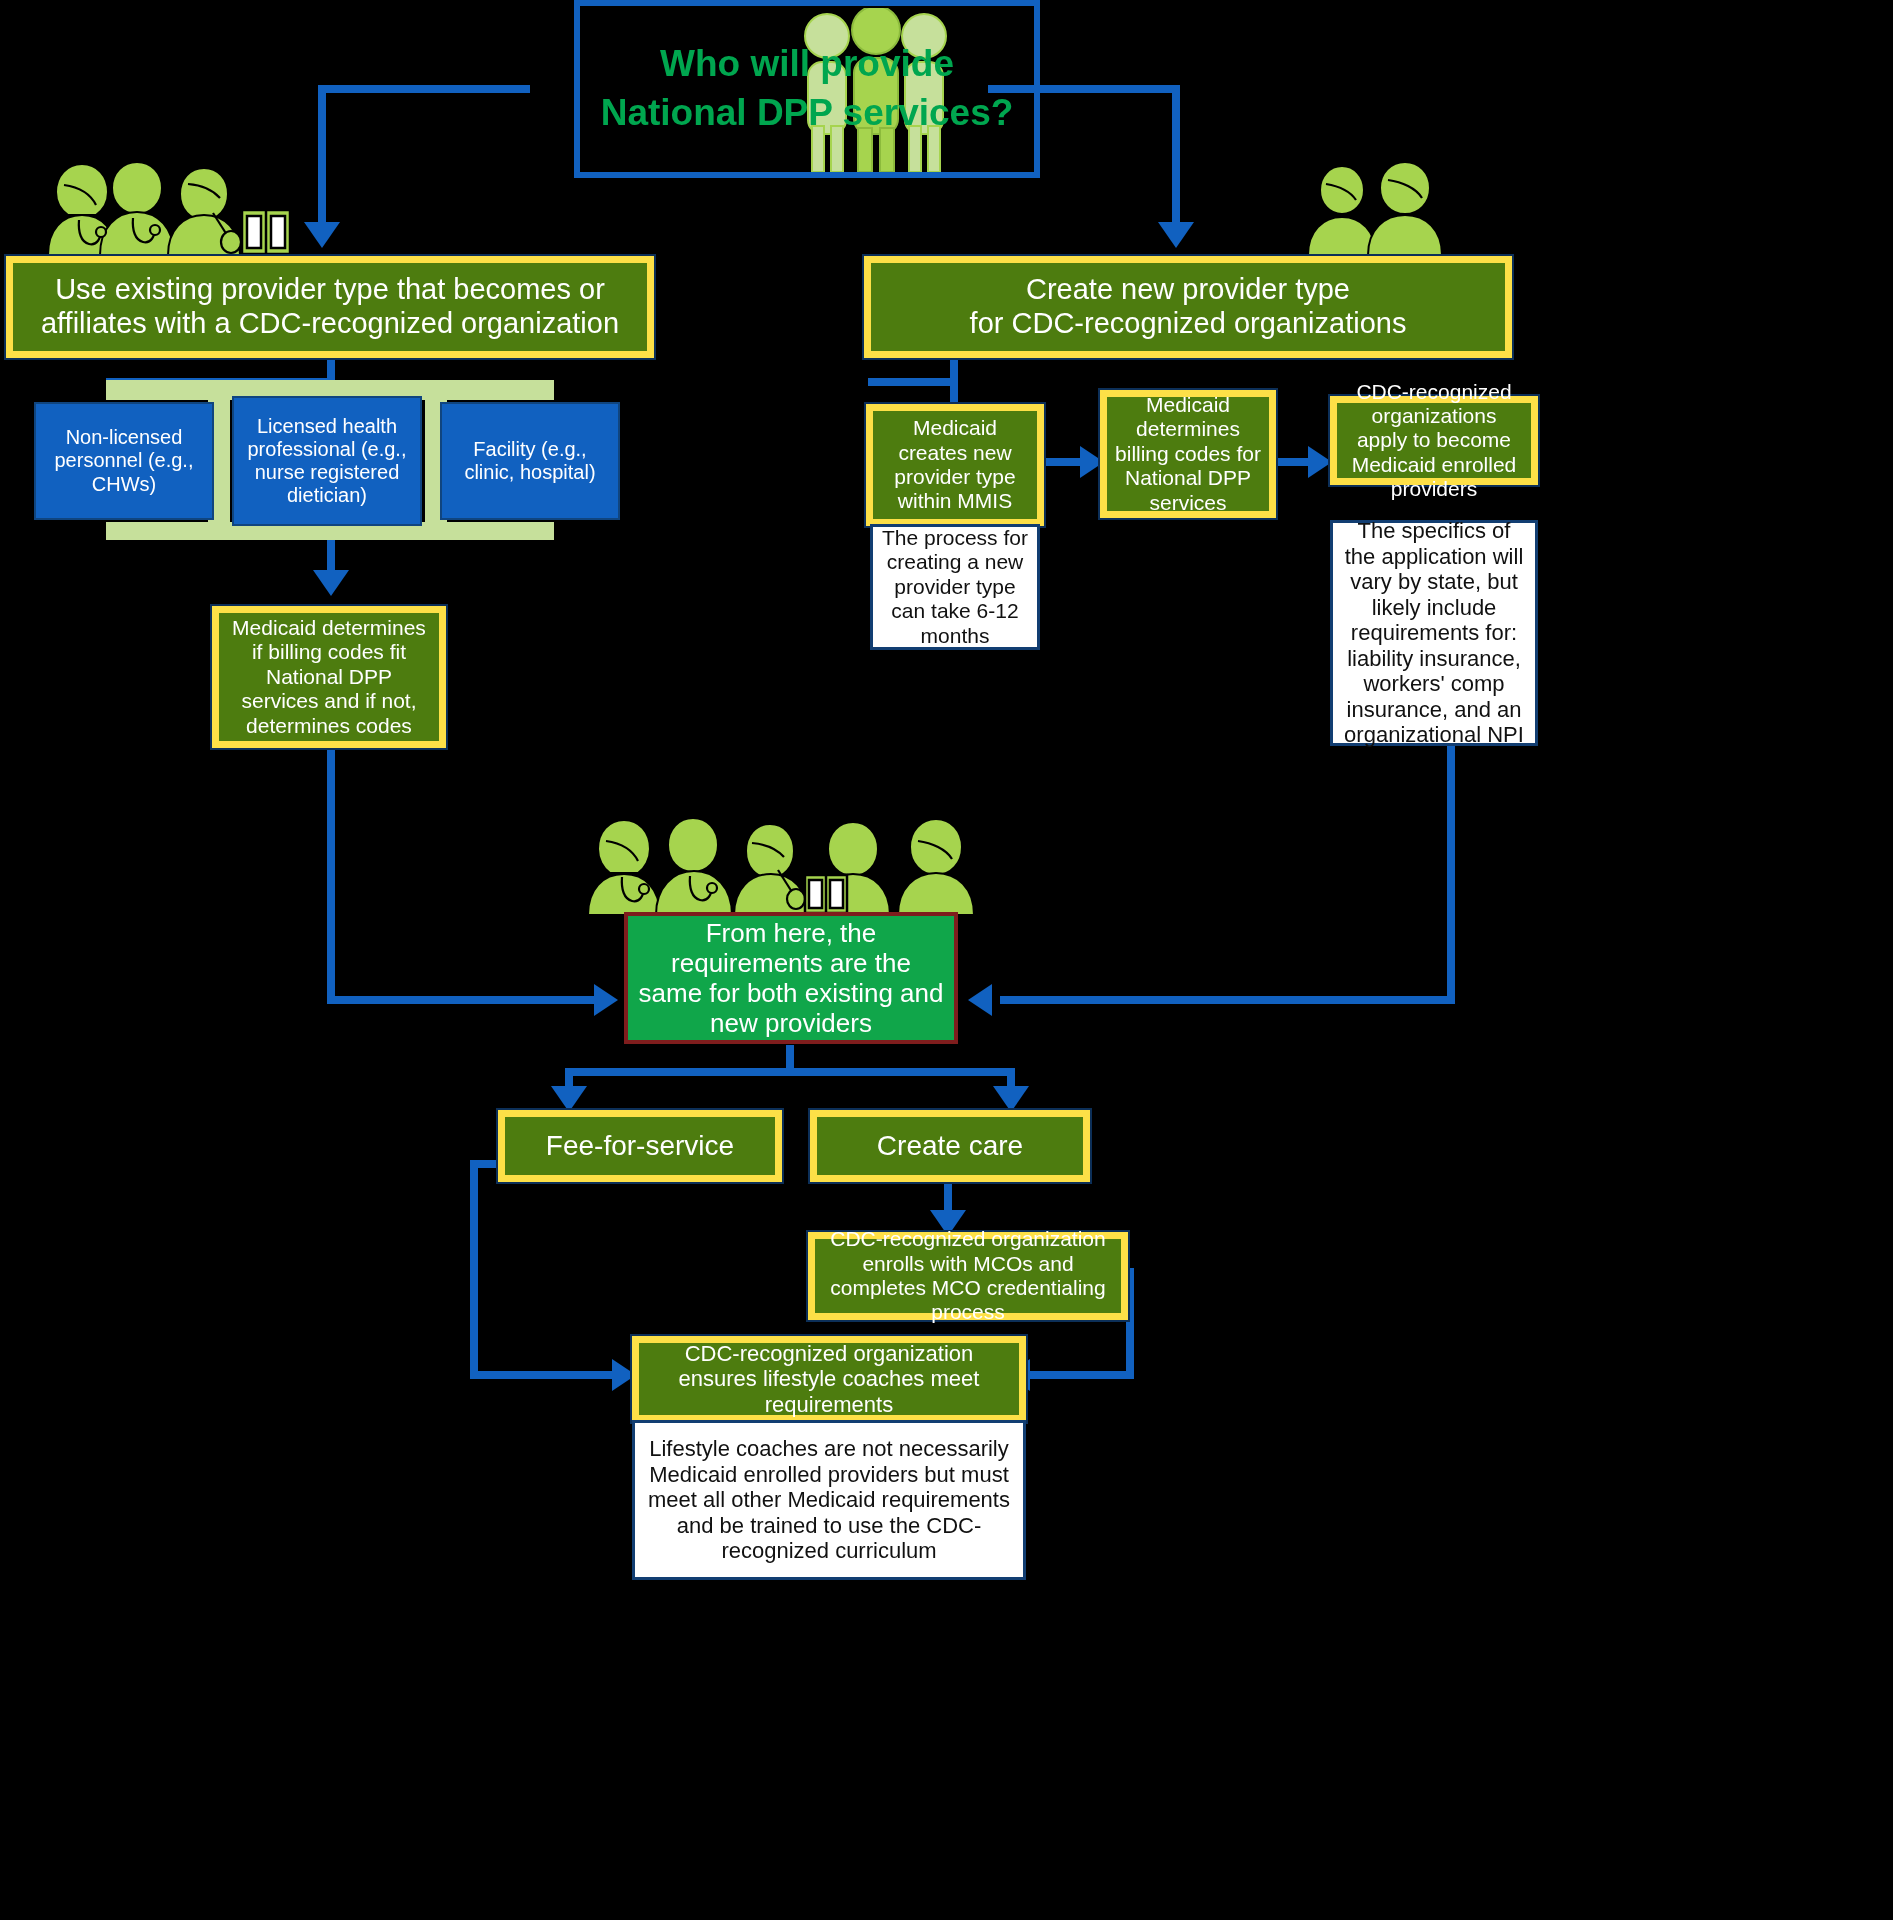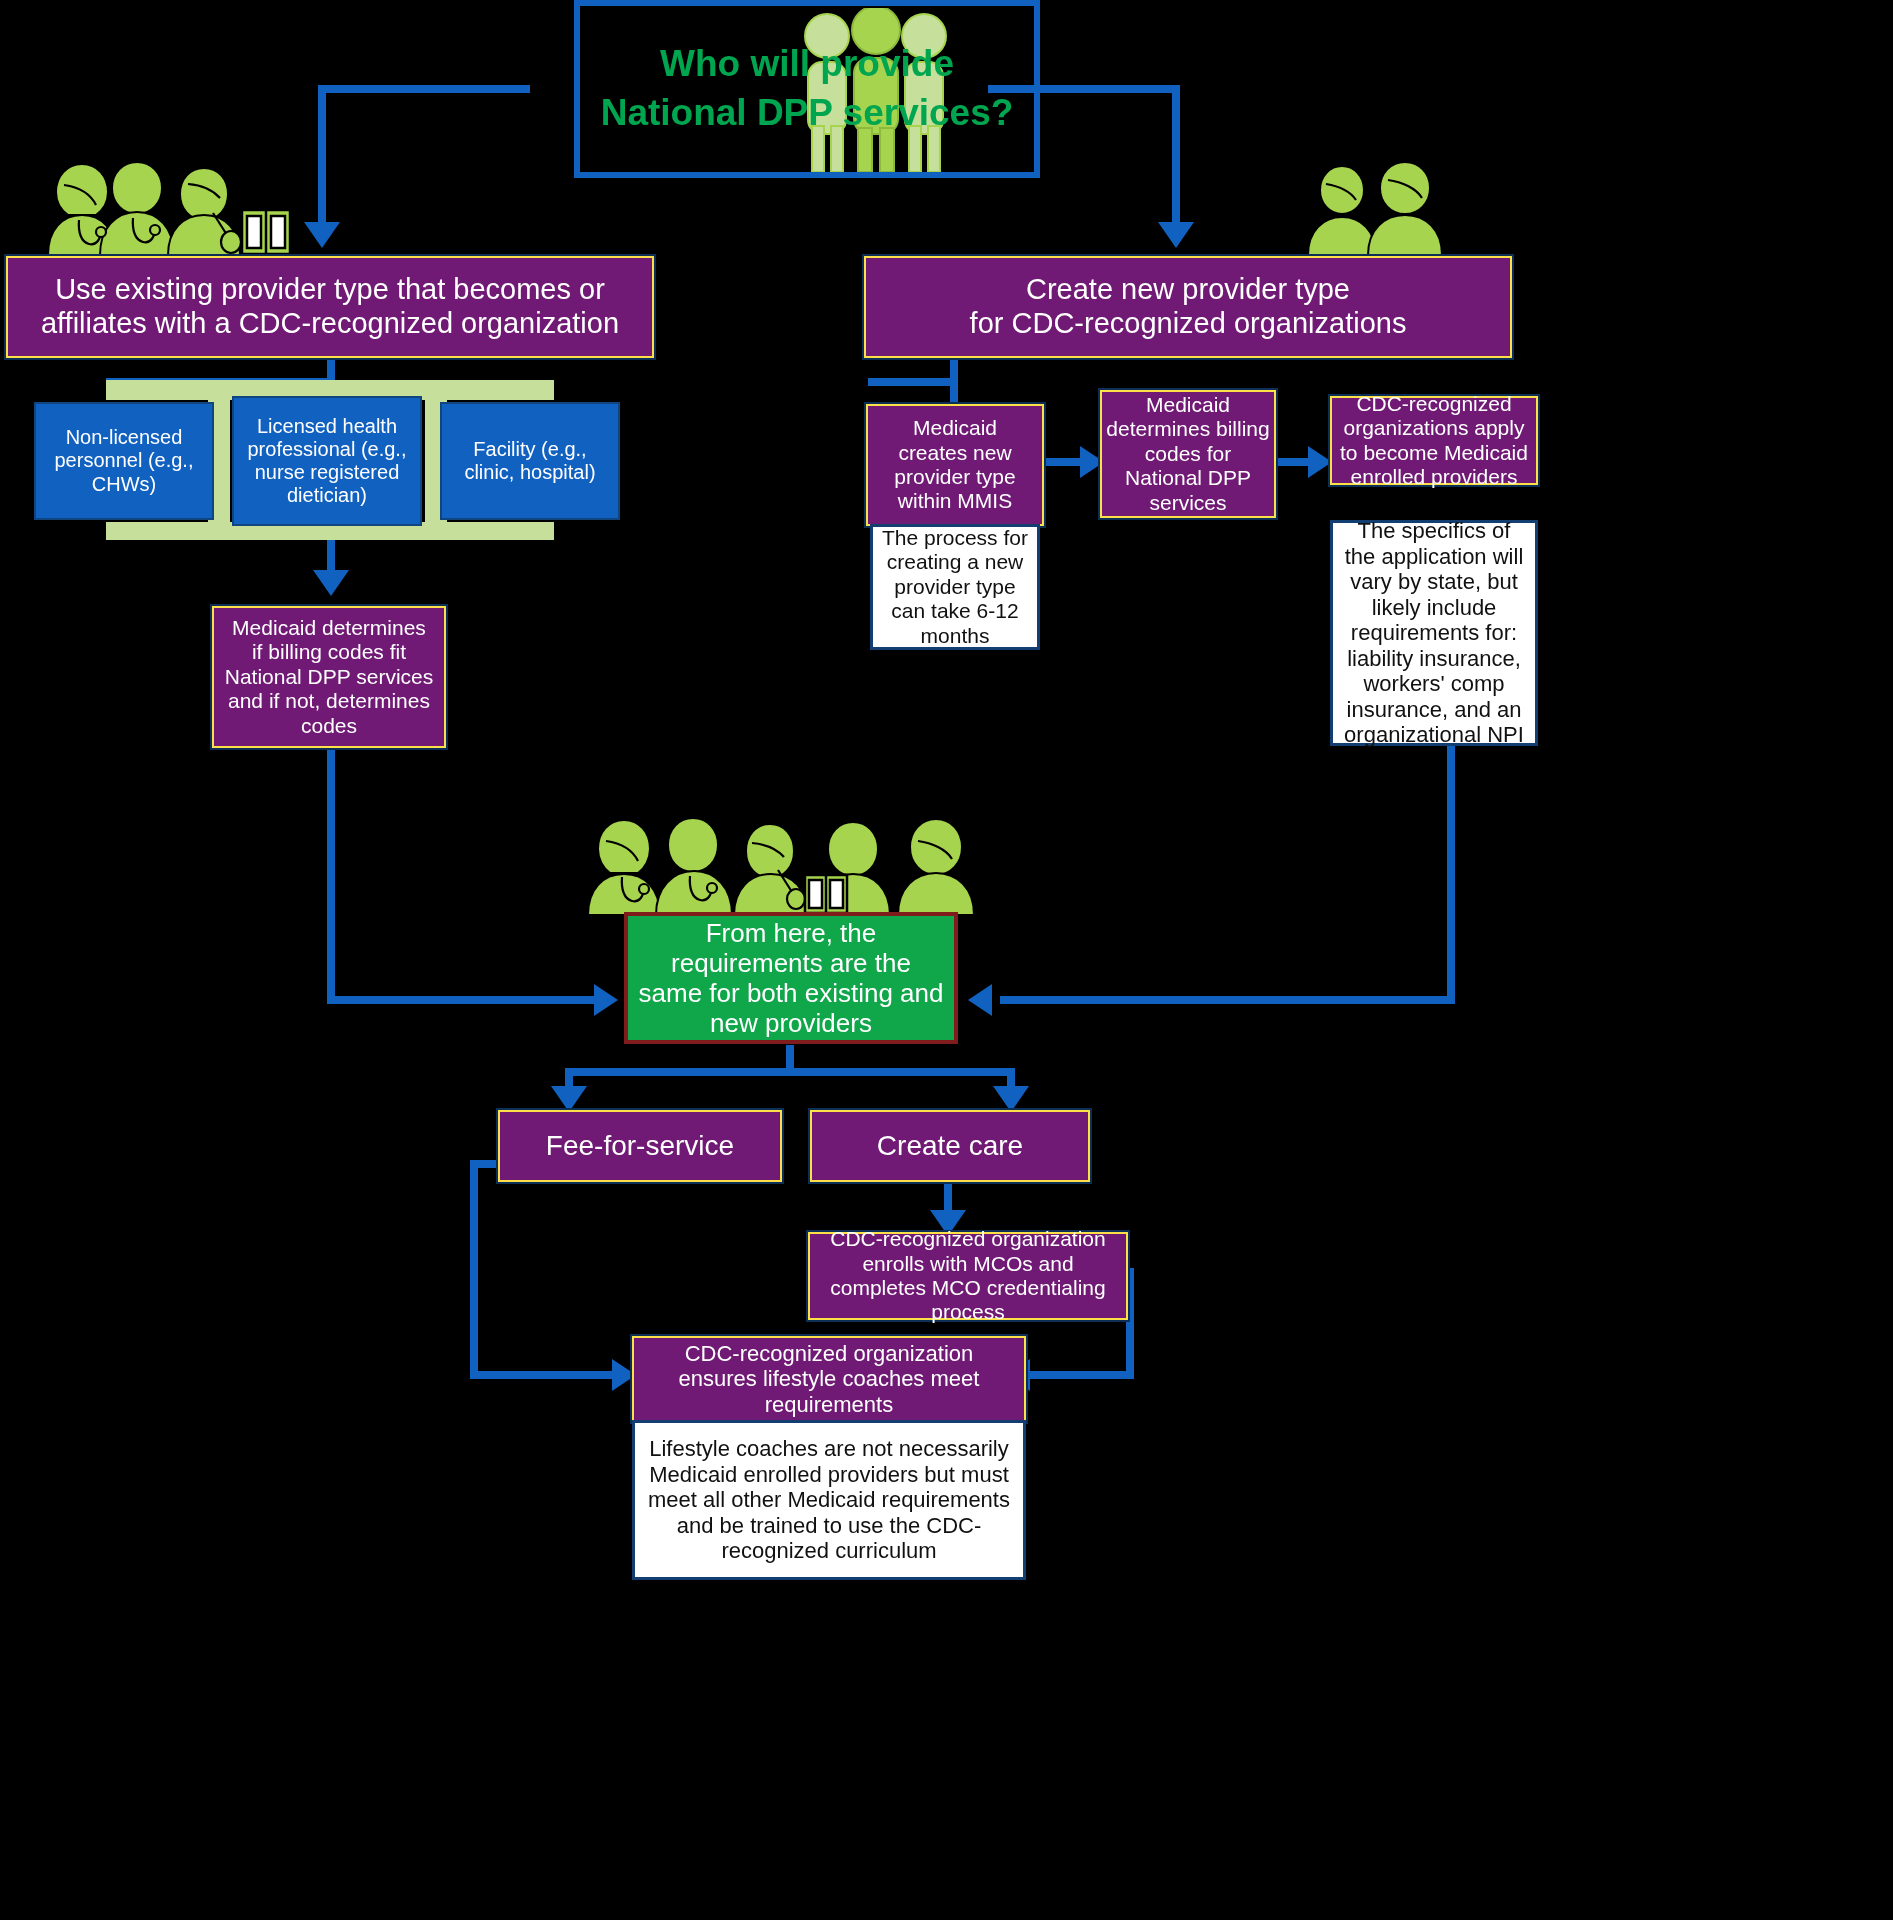--- a/index.html
+++ b/index.html
@@ -2,21 +2,21 @@
 <html><head>
 <meta charset="utf-8">
 <style>
   html,body{margin:0;padding:0;background:#000;}
   body{width:1893px;height:1920px;position:relative;overflow:hidden;
        font-family:"Liberation Sans","DejaVu Sans",sans-serif;}
   .stage{position:absolute;left:0;top:0;width:1893px;height:1920px;}
 
   .box{position:absolute;box-sizing:border-box;display:flex;align-items:center;
        justify-content:center;text-align:center;color:#fff;}
-  .blue{background:#701a75;border:2px solid #fde047;box-shadow:0 0 0 2px #0c2f58;}
+  .blue{background:#4d7c0f;border:7px solid #fde047;box-shadow:0 0 0 2px #0c2f58;}
   .blue-thin{background:#1161C0;border:2px solid #10457F;}
   .green{background:#10A64A;border:4px solid #7f1d1d;color:#fff;}
   .white{background:#FFFFFF;border:3px solid #123E72;color:#111;}
   .title-box{background:#000;border:6px solid #1161C0;color:#00A64F;}
 
   .lbl{display:block;white-space:pre-line;line-height:1.16;}
 
   
   .ln{position:absolute;background:#1161C0;}
   .arrow-d{position:absolute;width:0;height:0;border-left:18px solid transparent;

